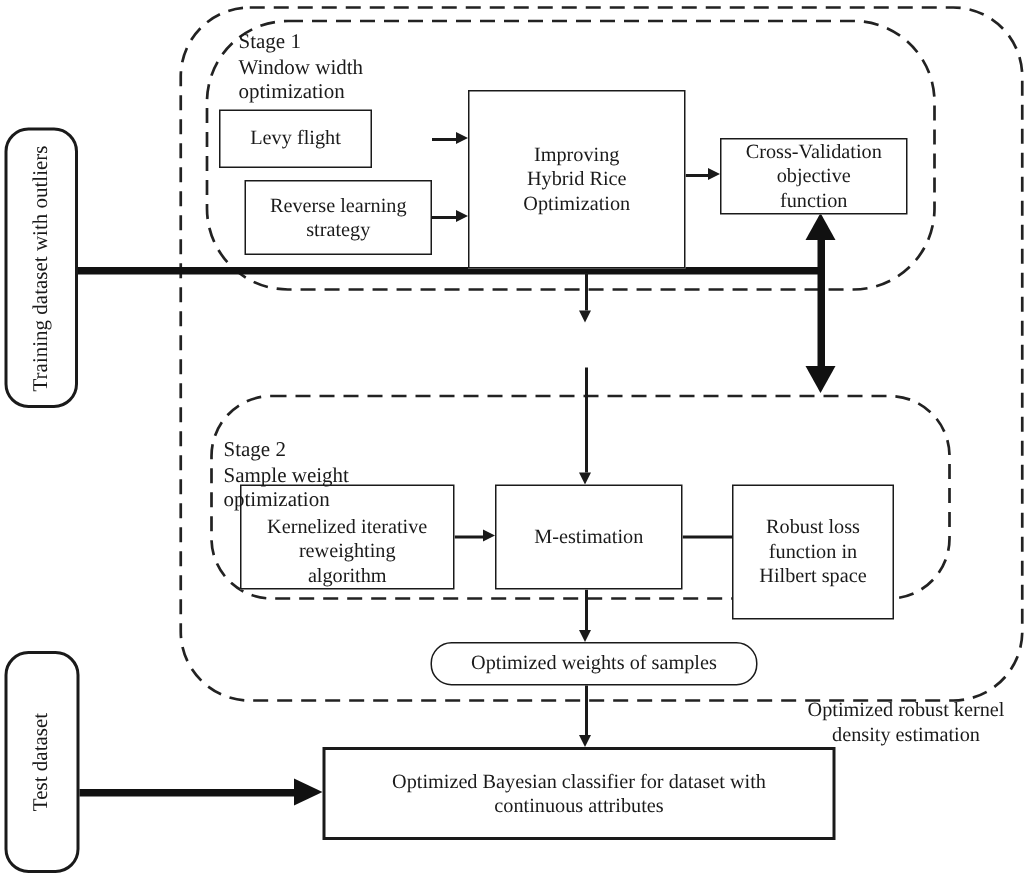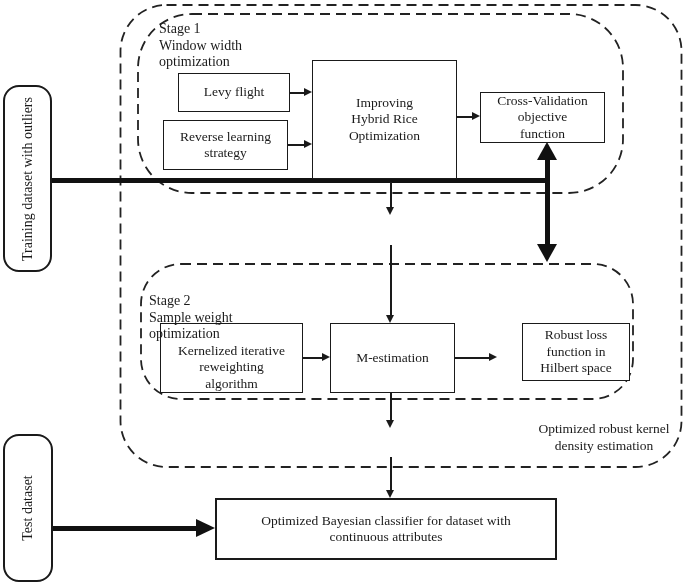--- a/index.html
+++ b/index.html
@@ -21,21 +21,21 @@
     position:absolute; border:2px solid #1a1a1a; border-radius:16px;
     background:#fff; z-index:3;
   }
   .vert-pill .vtext {
     position:absolute; top:50%; left:50%;
     transform:translate(-50%,-50%) rotate(-90deg);
     white-space:nowrap; font-size:14px;
   }
   .stage-title { position:absolute; font-size:14px; line-height:16.5px; z-index:4; }
   .stage-title div { white-space:nowrap; }
-  .caption { position:absolute; text-align:center; font-size:13.5px; line-height:17px; z-index:4; }
+  .caption { position:absolute; text-align:center; font-size:13.5px; line-height:17px; z-index:4;margin-top:44px; }
   .hline { position:absolute; background:#1a1a1a; height:1.5px; z-index:2; }
   .vline { position:absolute; background:#1a1a1a; width:1.5px; z-index:2; }
   .thick-h { position:absolute; background:#111; height:5px; z-index:2; }
   .thick-v { position:absolute; background:#111; width:5px; z-index:2; }
   .tri { position:absolute; width:0; height:0; z-index:2; }
   .tri-right { border-top:4.5px solid transparent; border-bottom:4.5px solid transparent; border-left:8px solid #1a1a1a; }
   .tri-down  { border-left:4.5px solid transparent; border-right:4.5px solid transparent; border-top:8px solid #1a1a1a; }
   .tri-right-big { border-top:9px solid transparent; border-bottom:9px solid transparent; border-left:19px solid #111; }
   .tri-up-big    { border-left:10px solid transparent; border-right:10px solid transparent; border-bottom:18px solid #111; }
   .tri-down-big  { border-left:10px solid transparent; border-right:10px solid transparent; border-top:18px solid #111; }
@@ -62,44 +62,47 @@
     <div>Stage 1</div>
     <div>Window width</div>
     <div>optimization</div>
   </div>
   <div class="stage-title" style="left:149px; top:269px;margin-top:24px;">
     <div>Stage 2</div>
     <div>Sample weight</div>
     <div>optimization</div>
   </div>
 
-  <div class="box" style="left:178px; top:73px; width:112px; height:39px;">
+  <div class="box" style="left:146px; top:73px; width:102px; height:39px;">
     <span class="inner">Levy flight</span>
   </div>
   <div class="box" style="left:163px; top:120px; width:125px; height:50px;">
     <span class="inner" style="max-width:110px;">Reverse learning strategy</span>
   </div>
   <div class="box" style="left:312px; top:60px; width:145px; height:119px;">
     <span class="inner" style="max-width:96px;">Improving Hybrid Rice Optimization</span>
   </div>
   <div class="box" style="left:480px; top:92px; width:125px; height:51px;">
     <span class="inner" style="max-width:94px; line-height:1.2;">Cross-Validation objective function</span>
   </div>
 
 
   <div class="box" style="left:160px; top:323px; width:143px; height:70px;align-items:flex-end;">
     <span class="inner" style="max-width:112px;">Kernelized iterative reweighting algorithm</span>
   </div>
   <div class="box" style="left:330px; top:323px; width:125px; height:70px;">
     <span class="inner">M-estimation</span>
   </div>
-  <div class="box" style="left:522px; top:323px; width:108px; height:58px;">
+  <div class="box" style="left:488px; top:323px; width:108px; height:90px;">
     <span class="inner" style="max-width:94px;">Robust loss function in Hilbert space</span>
   </div>
 
+  <div class="box pill" style="left:287px; top:428px; width:218px; height:29px; border-radius:14px;">
+    <span class="inner">Optimized weights of samples</span>
+  </div>
 
   <div class="caption" style="left:524px; top:420px; width:160px;">
     <div>Optimized robust kernel</div>
     <div>density estimation</div>
   </div>
 
   <div class="box" style="left:215px; top:498px; width:342px; height:62px; border-width:2px;">
     <span class="inner" style="max-width:310px;">Optimized Bayesian classifier for dataset with continuous attributes</span>
   </div>
 

